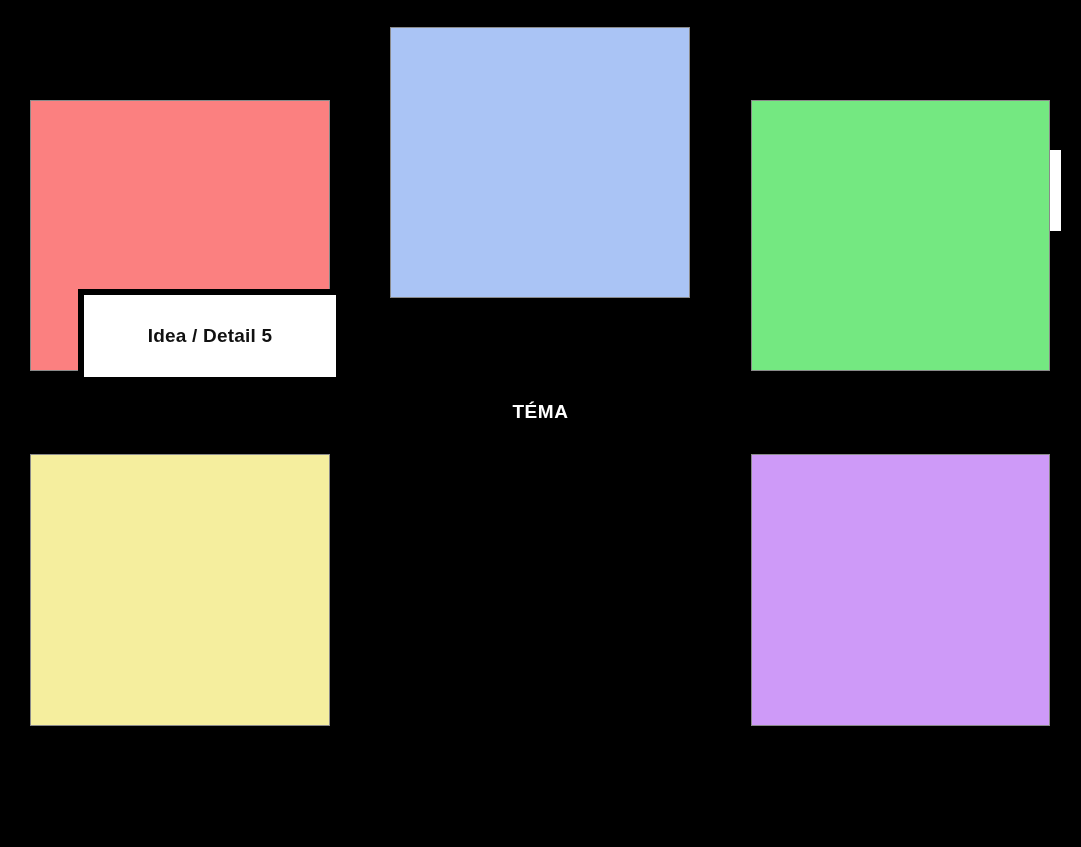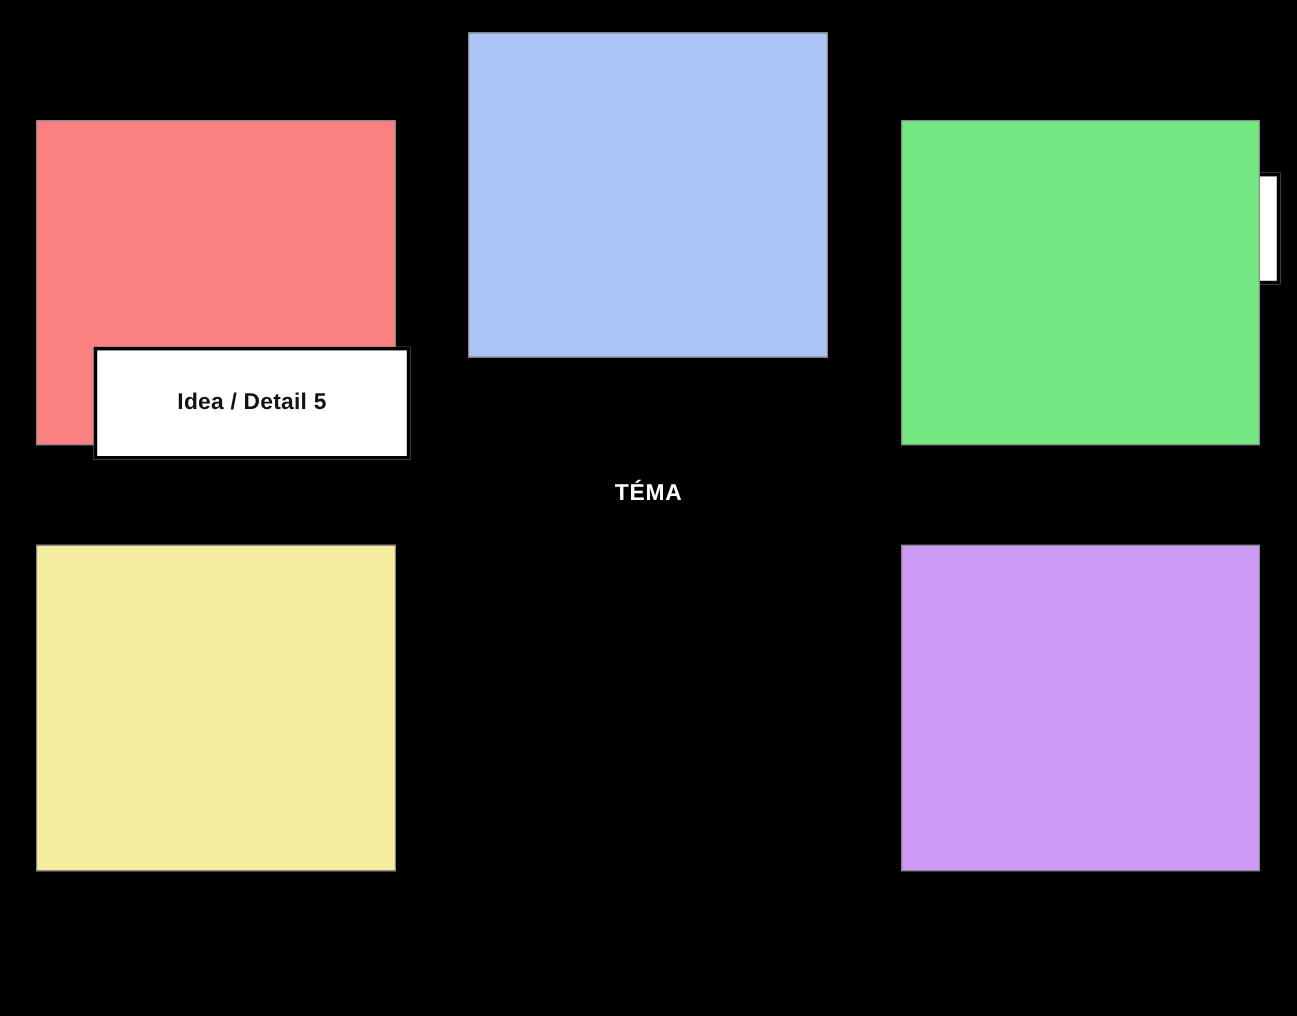--- a/index.html
+++ b/index.html
@@ -22,21 +22,21 @@
     box-sizing: border-box;
     border: 1px solid #8a8a8a;
     display: flex;
     align-items: center;
     justify-content: center;
   }
   .inner-box {
     position: absolute;
     box-sizing: border-box;
     background: #ffffff;
-    border: 3px solid #000000;
+    border: 6px solid #000000;
     display: flex;
     align-items: center;
     justify-content: center;
   }
   .inner-label {
     font-family: "Liberation Sans", sans-serif;
     font-weight: bold;
     font-size: 19px;
     color: #111111;
     letter-spacing: 0.2px;

